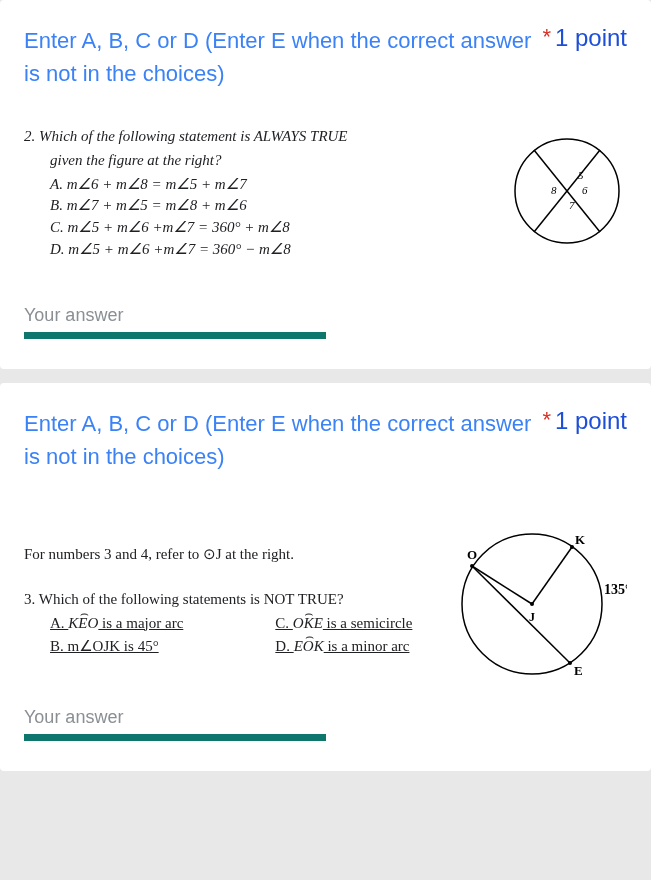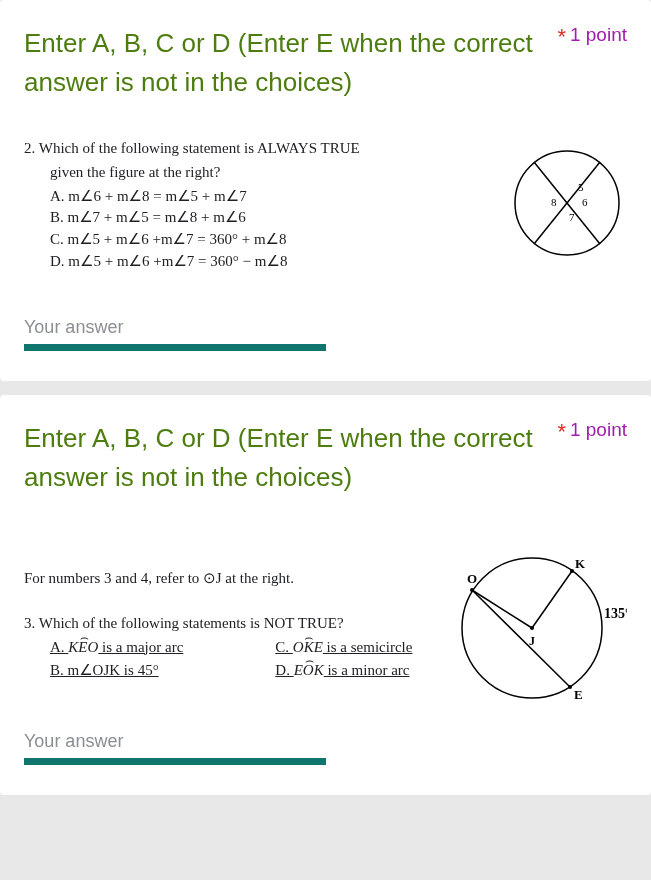--- a/index.html
+++ b/index.html
@@ -20,41 +20,42 @@
       margin-bottom: 14px;
       border-radius: 4px;
     }
     .question-header {
       display: flex;
       justify-content: space-between;
       align-items: flex-start;
       margin-bottom: 36px;
     }
     .question-title {
-      font-size: 26px;
+      font-size: 22px;
       font-weight: 400;
-      color: #4d7c0f;
+      color: #3b82f6;
       line-height: 1.5;
       flex: 1;
     }
     .asterisk {
       color: #d93025;
       font-size: 22px;
       margin: 0 4px;
     }
     .points {
-      font-size: 19px;
-      color: #a21caf;
+      font-size: 24px;
+      color: #1d4ed8;
       white-space: nowrap;
     }
     .question-body {
       display: flex;
       justify-content: space-between;
       align-items: flex-start;
       margin-bottom: 38px;
+      font-style: italic;
     }
     .question-text {
       font-size: 15px;
       line-height: 1.45;
       font-family: 'Times New Roman', serif;
     }
     .question-text .main-q {
       margin-bottom: 2px;
     }
     .question-text .indent {

